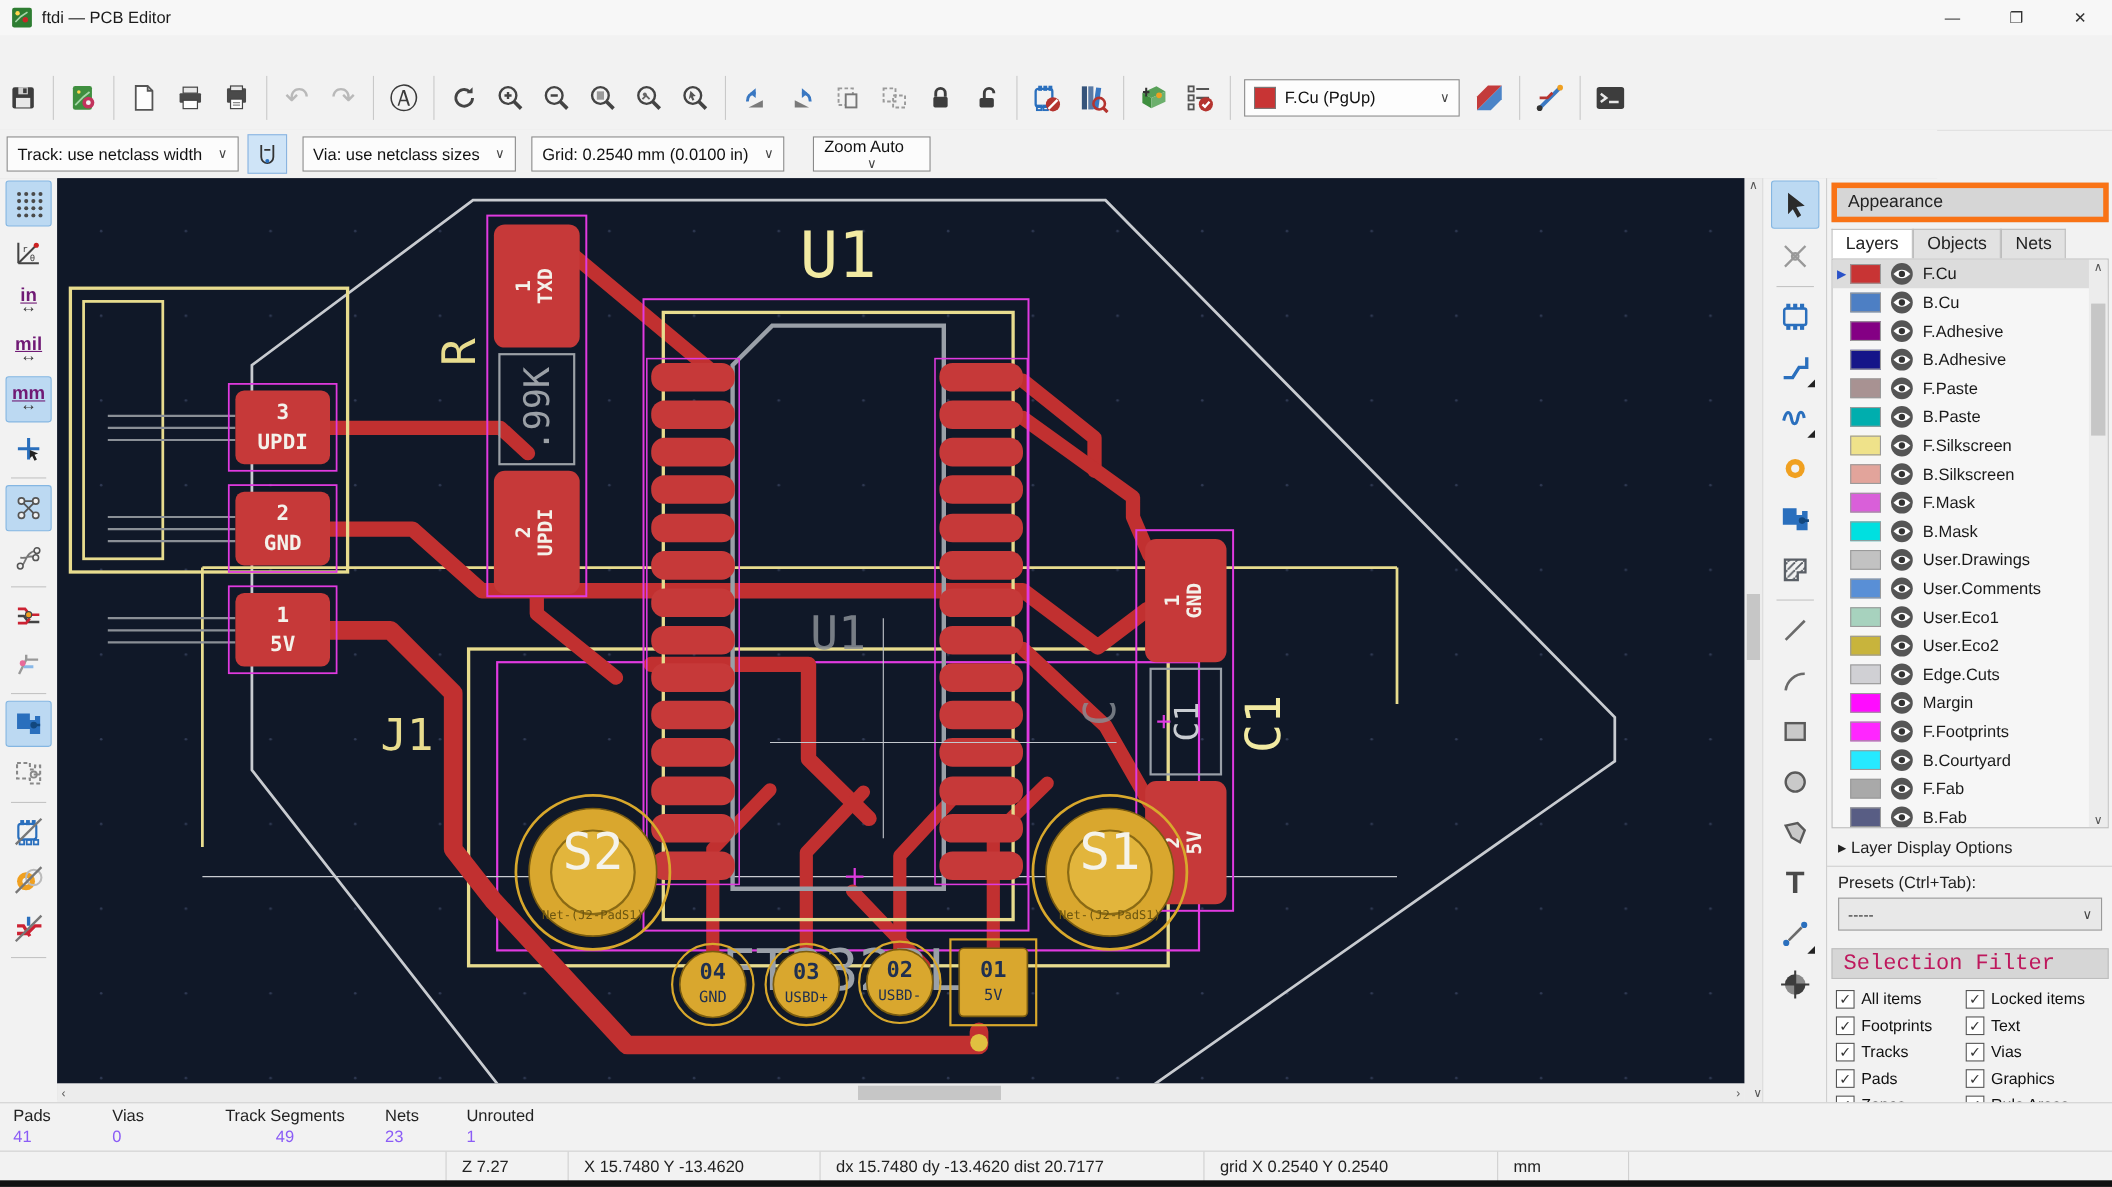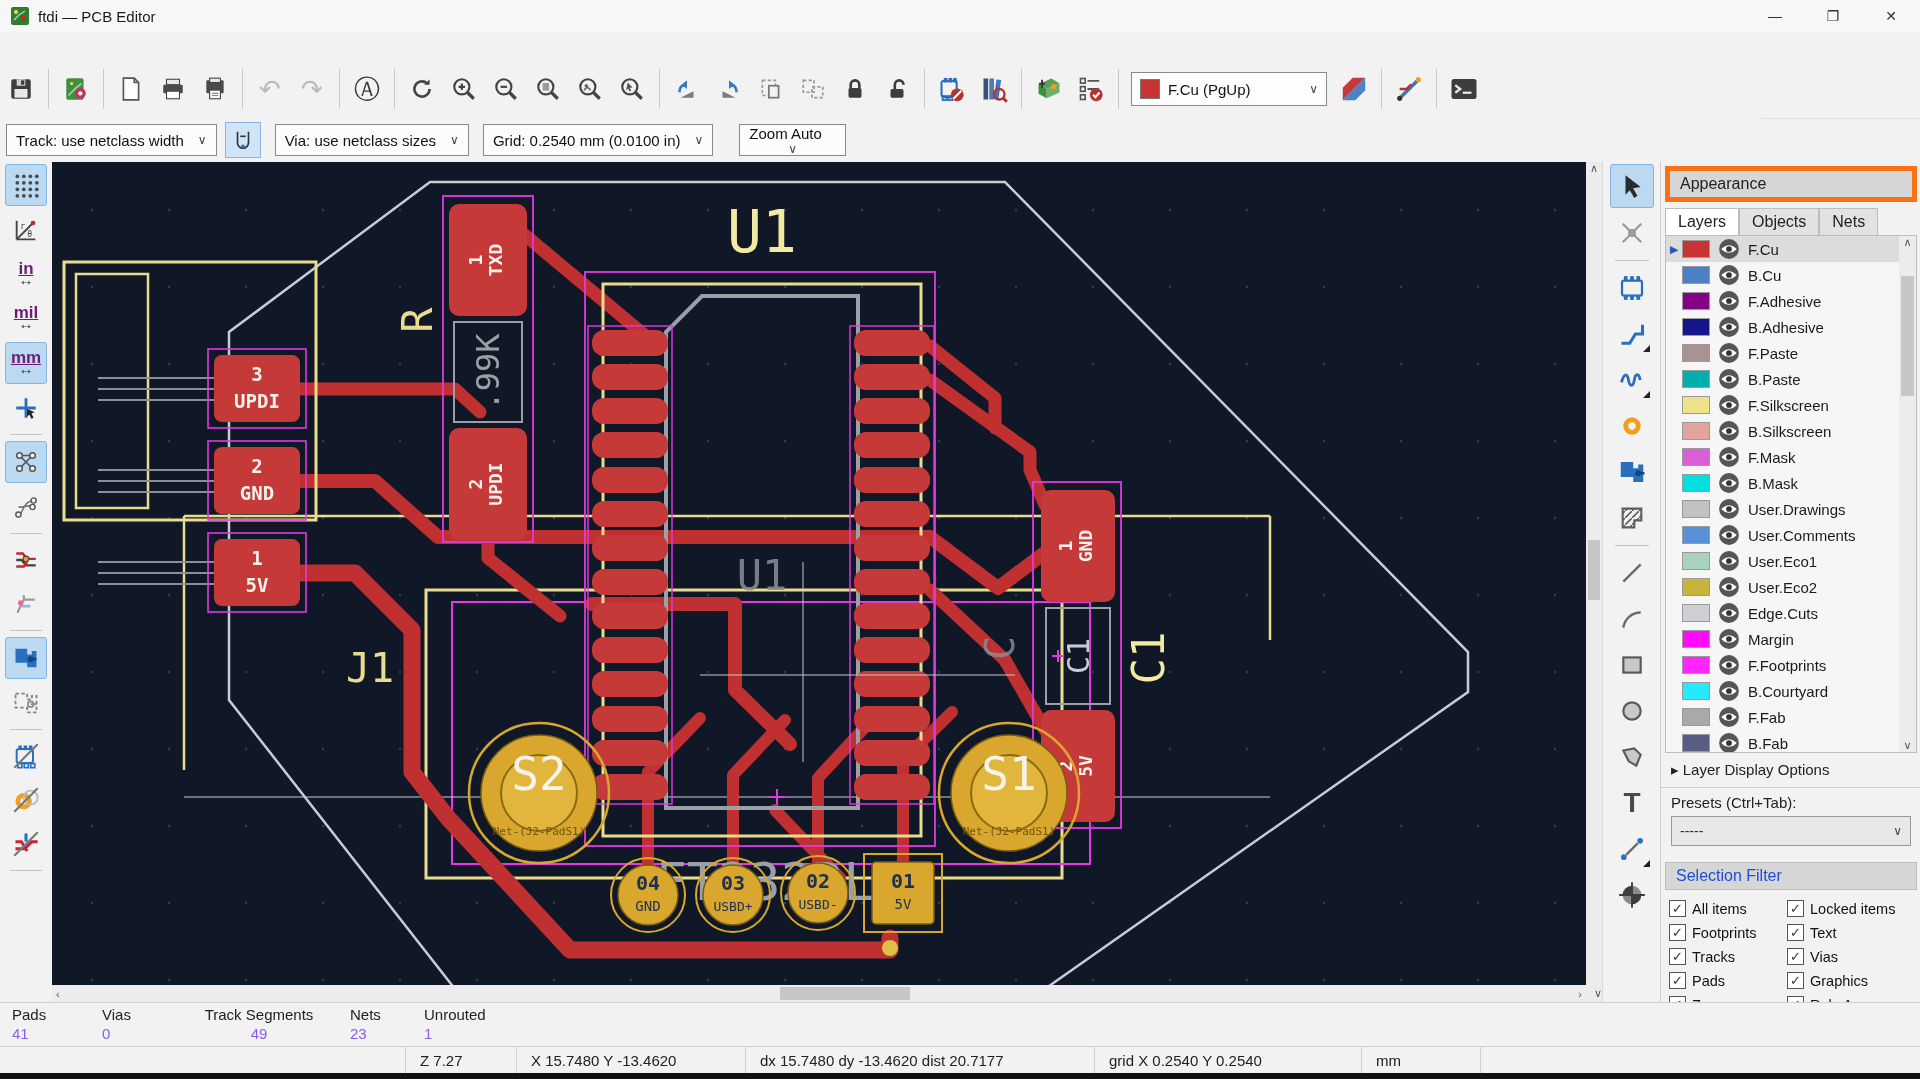--- a/index.html
+++ b/index.html
@@ -59,21 +59,21 @@
   .layer-row .sel-arrow{width:12px;font-size:11px;color:#2a52c8;}
   .layer-row .swatch{width:26px;height:16px;border:1px solid #9a9a9a;margin-right:8px;}
   .layer-row .eye{width:22px;height:22px;margin-right:8px;flex:0 0 auto;}
   .layer-row .lname{font-size:15px;color:#1a1a1a;}
   .lscroll{position:absolute;right:0;top:0;width:17px;height:100%;background:#ececec;display:flex;flex-direction:column;align-items:center;justify-content:space-between;font-size:11px;color:#555;}
   .lsthumb{position:absolute;right:2px;top:40px;width:13px;height:120px;background:#c6c6c6;}
   .ldo{font-size:15px;color:#222;margin:8px 0 0 10px;}
   .presets{border-top:1px solid #cfcfcf;margin-top:8px;padding:6px 10px;}
   .presets .plabel{font-size:15px;color:#222;margin-bottom:5px;}
   .pselect{display:flex;align-items:center;justify-content:space-between;background:#e8e8e8;border:1px solid #9a9a9a;height:28px;padding:0 8px;font-size:14px;color:#333;}
-  .selfilter-h{height:26px;background:#d6d6d6;display:flex;align-items:center;font-size:16px;color:#1d4ed8;padding-left:10px;border:1px solid #bdbdbd;margin:10px 4px 0 4px;}
+  .selfilter-h{height:26px;background:#d6d6d6;display:flex;align-items:center;font-size:20px;color:#be185d;padding-left:10px;border:1px solid #bdbdbd;margin:10px 4px 0 4px;font-family:Liberation Mono, monospace;}
   .sf-grid{display:grid;grid-template-columns:118px 130px;padding:10px 4px 0 8px;row-gap:7px;}
   .cb{display:flex;align-items:center;font-size:14.5px;color:#111;gap:6px;}
   .cb .box{width:15px;height:15px;border:1px solid #555;background:#fff;display:flex;align-items:center;justify-content:center;font-size:13px;color:#333;flex:0 0 auto;}
   .cb .box.checked::after{content:"✓";}
   
   .status1{position:absolute;left:0;top:1002px;width:1920px;height:44px;background:#f2f2f2;border-top:1px solid #d0d0d0;display:flex;}
   .stat{padding:3px 0 0 12px;min-width:70px;}
   .stat .lab{font-size:15px;color:#222;}
   .stat .val{font-size:15px;color:#8b5cf6;margin-top:2px;}
   .status2{position:absolute;left:0;top:1046px;width:1920px;height:27px;background:#f2f2f2;border-top:1px solid #d0d0d0;display:flex;align-items:center;font-size:15px;color:#222;}

